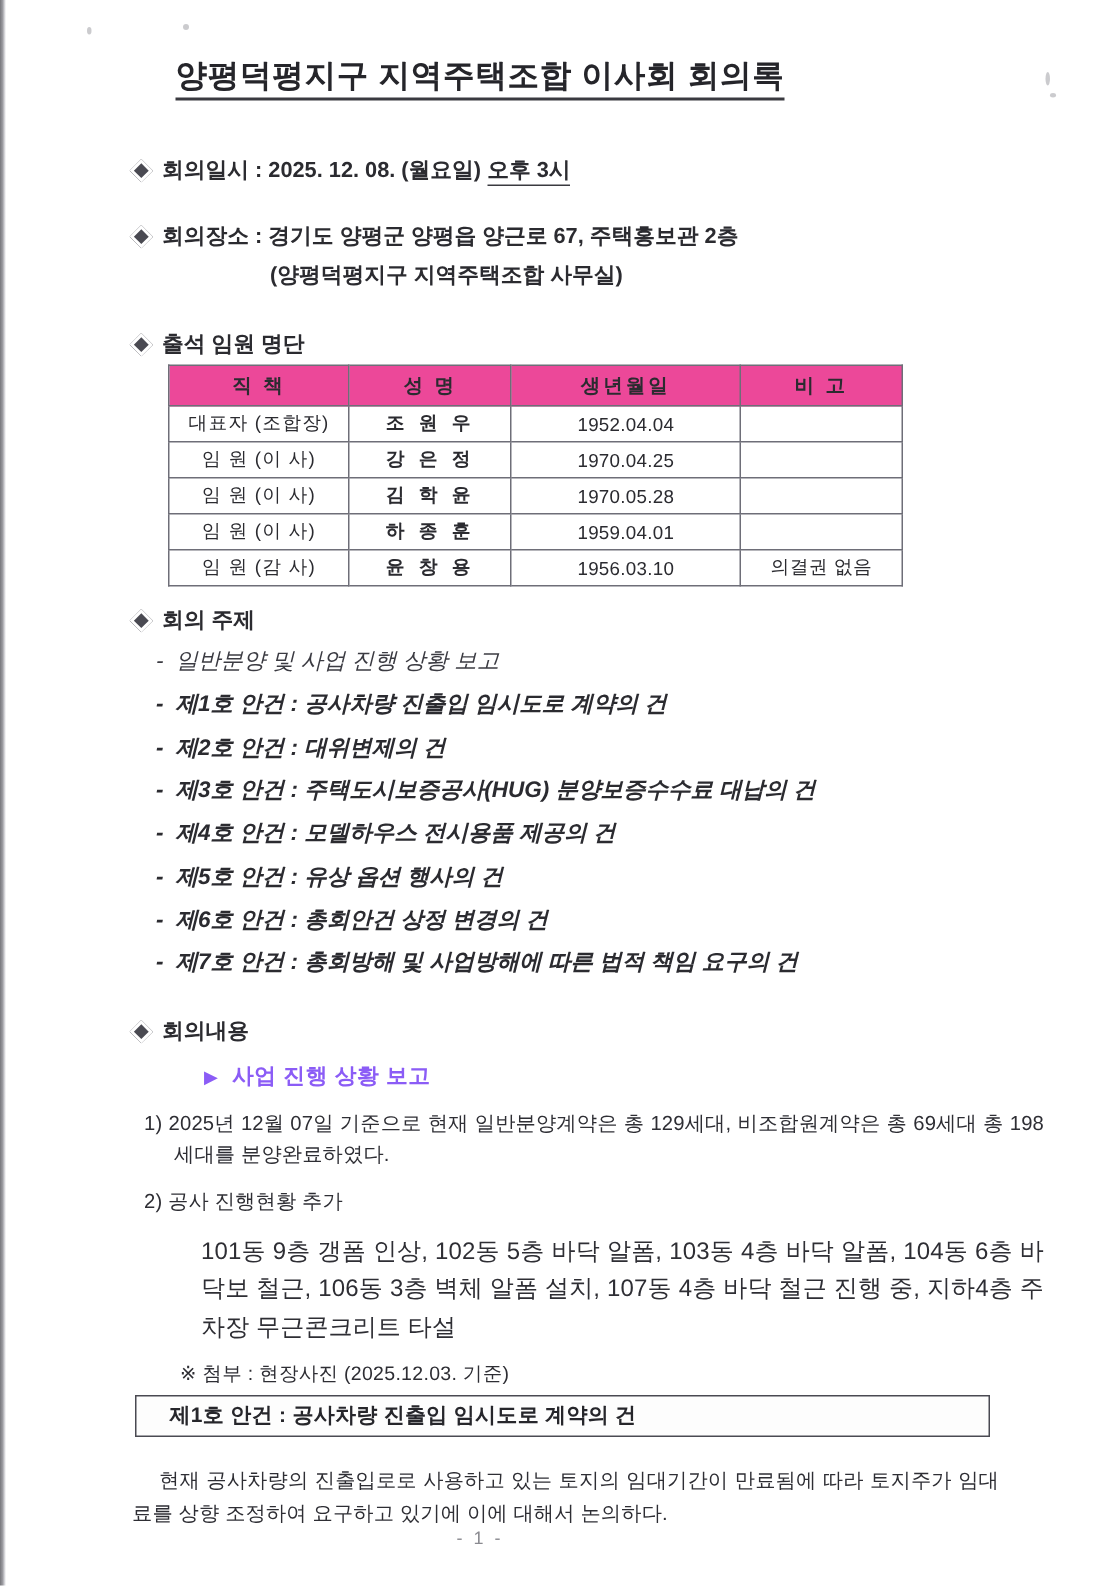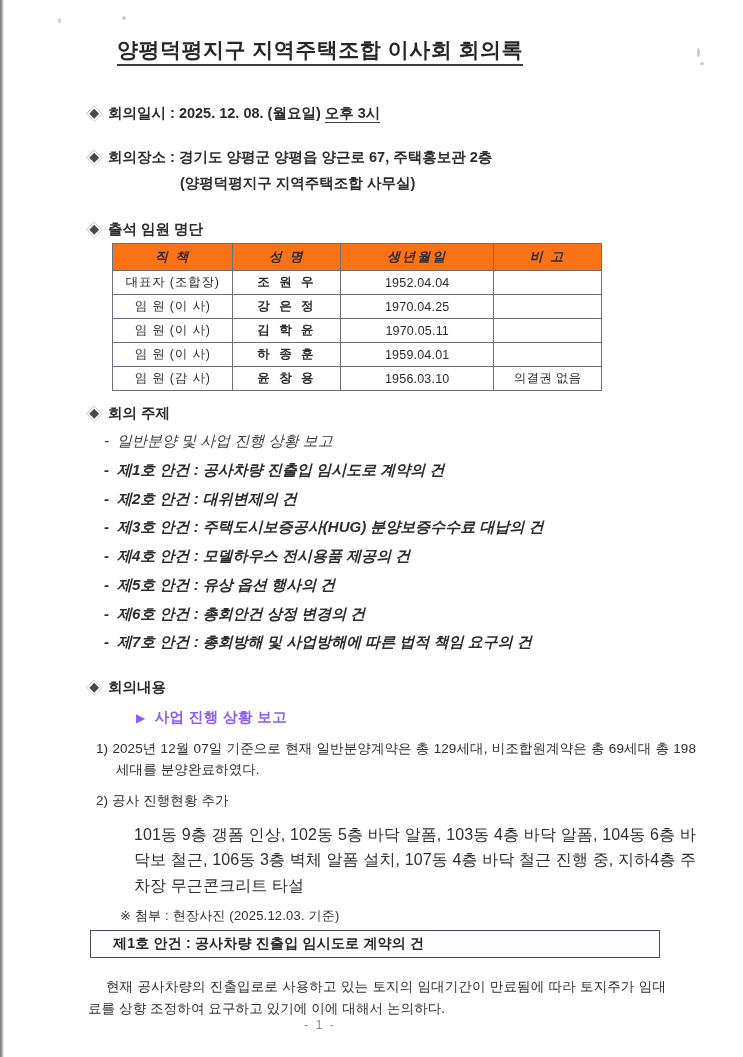--- a/index.html
+++ b/index.html
@@ -104,25 +104,24 @@
   }
   table.roster th, table.roster td {
     border: 1px solid #6e6e78;
     height: 23px;
     padding: 0 6px;
     text-align: center;
     font-weight: bold;
     letter-spacing: .4px;
   }
   table.roster thead th {
-    background: #f97316;
+    background: #ec4899;
     height: 26px;
     font-size: 13px;
     letter-spacing: 2px;
-    font-style: italic;
   }
   table.roster td.c-role { width: 122px; letter-spacing: .8px; font-weight: normal; }
   table.roster td.c-name { width: 108px; letter-spacing: 3px; font-weight: bold; }
   table.roster td.c-dob  { width: 152px; letter-spacing: .2px; font-weight: normal; }
   table.roster td.c-note { width: 108px; font-weight: normal; letter-spacing: .3px; }
 
   
   .topic-list {
     position: absolute;
     left: 104px;
@@ -278,21 +277,21 @@
       </tr>
       <tr>
         <td class="c-role">임 원 (이 사)</td>
         <td class="c-name">강 은 정</td>
         <td class="c-dob">1970.04.25</td>
         <td class="c-note"></td>
       </tr>
       <tr>
         <td class="c-role">임 원 (이 사)</td>
         <td class="c-name">김 학 윤</td>
-        <td class="c-dob">1970.05.11</td>
+        <td class="c-dob">1970.05.28</td>
         <td class="c-note"></td>
       </tr>
       <tr>
         <td class="c-role">임 원 (이 사)</td>
         <td class="c-name">하 종 훈</td>
         <td class="c-dob">1959.04.01</td>
         <td class="c-note"></td>
       </tr>
       <tr>
         <td class="c-role">임 원 (감 사)</td>

